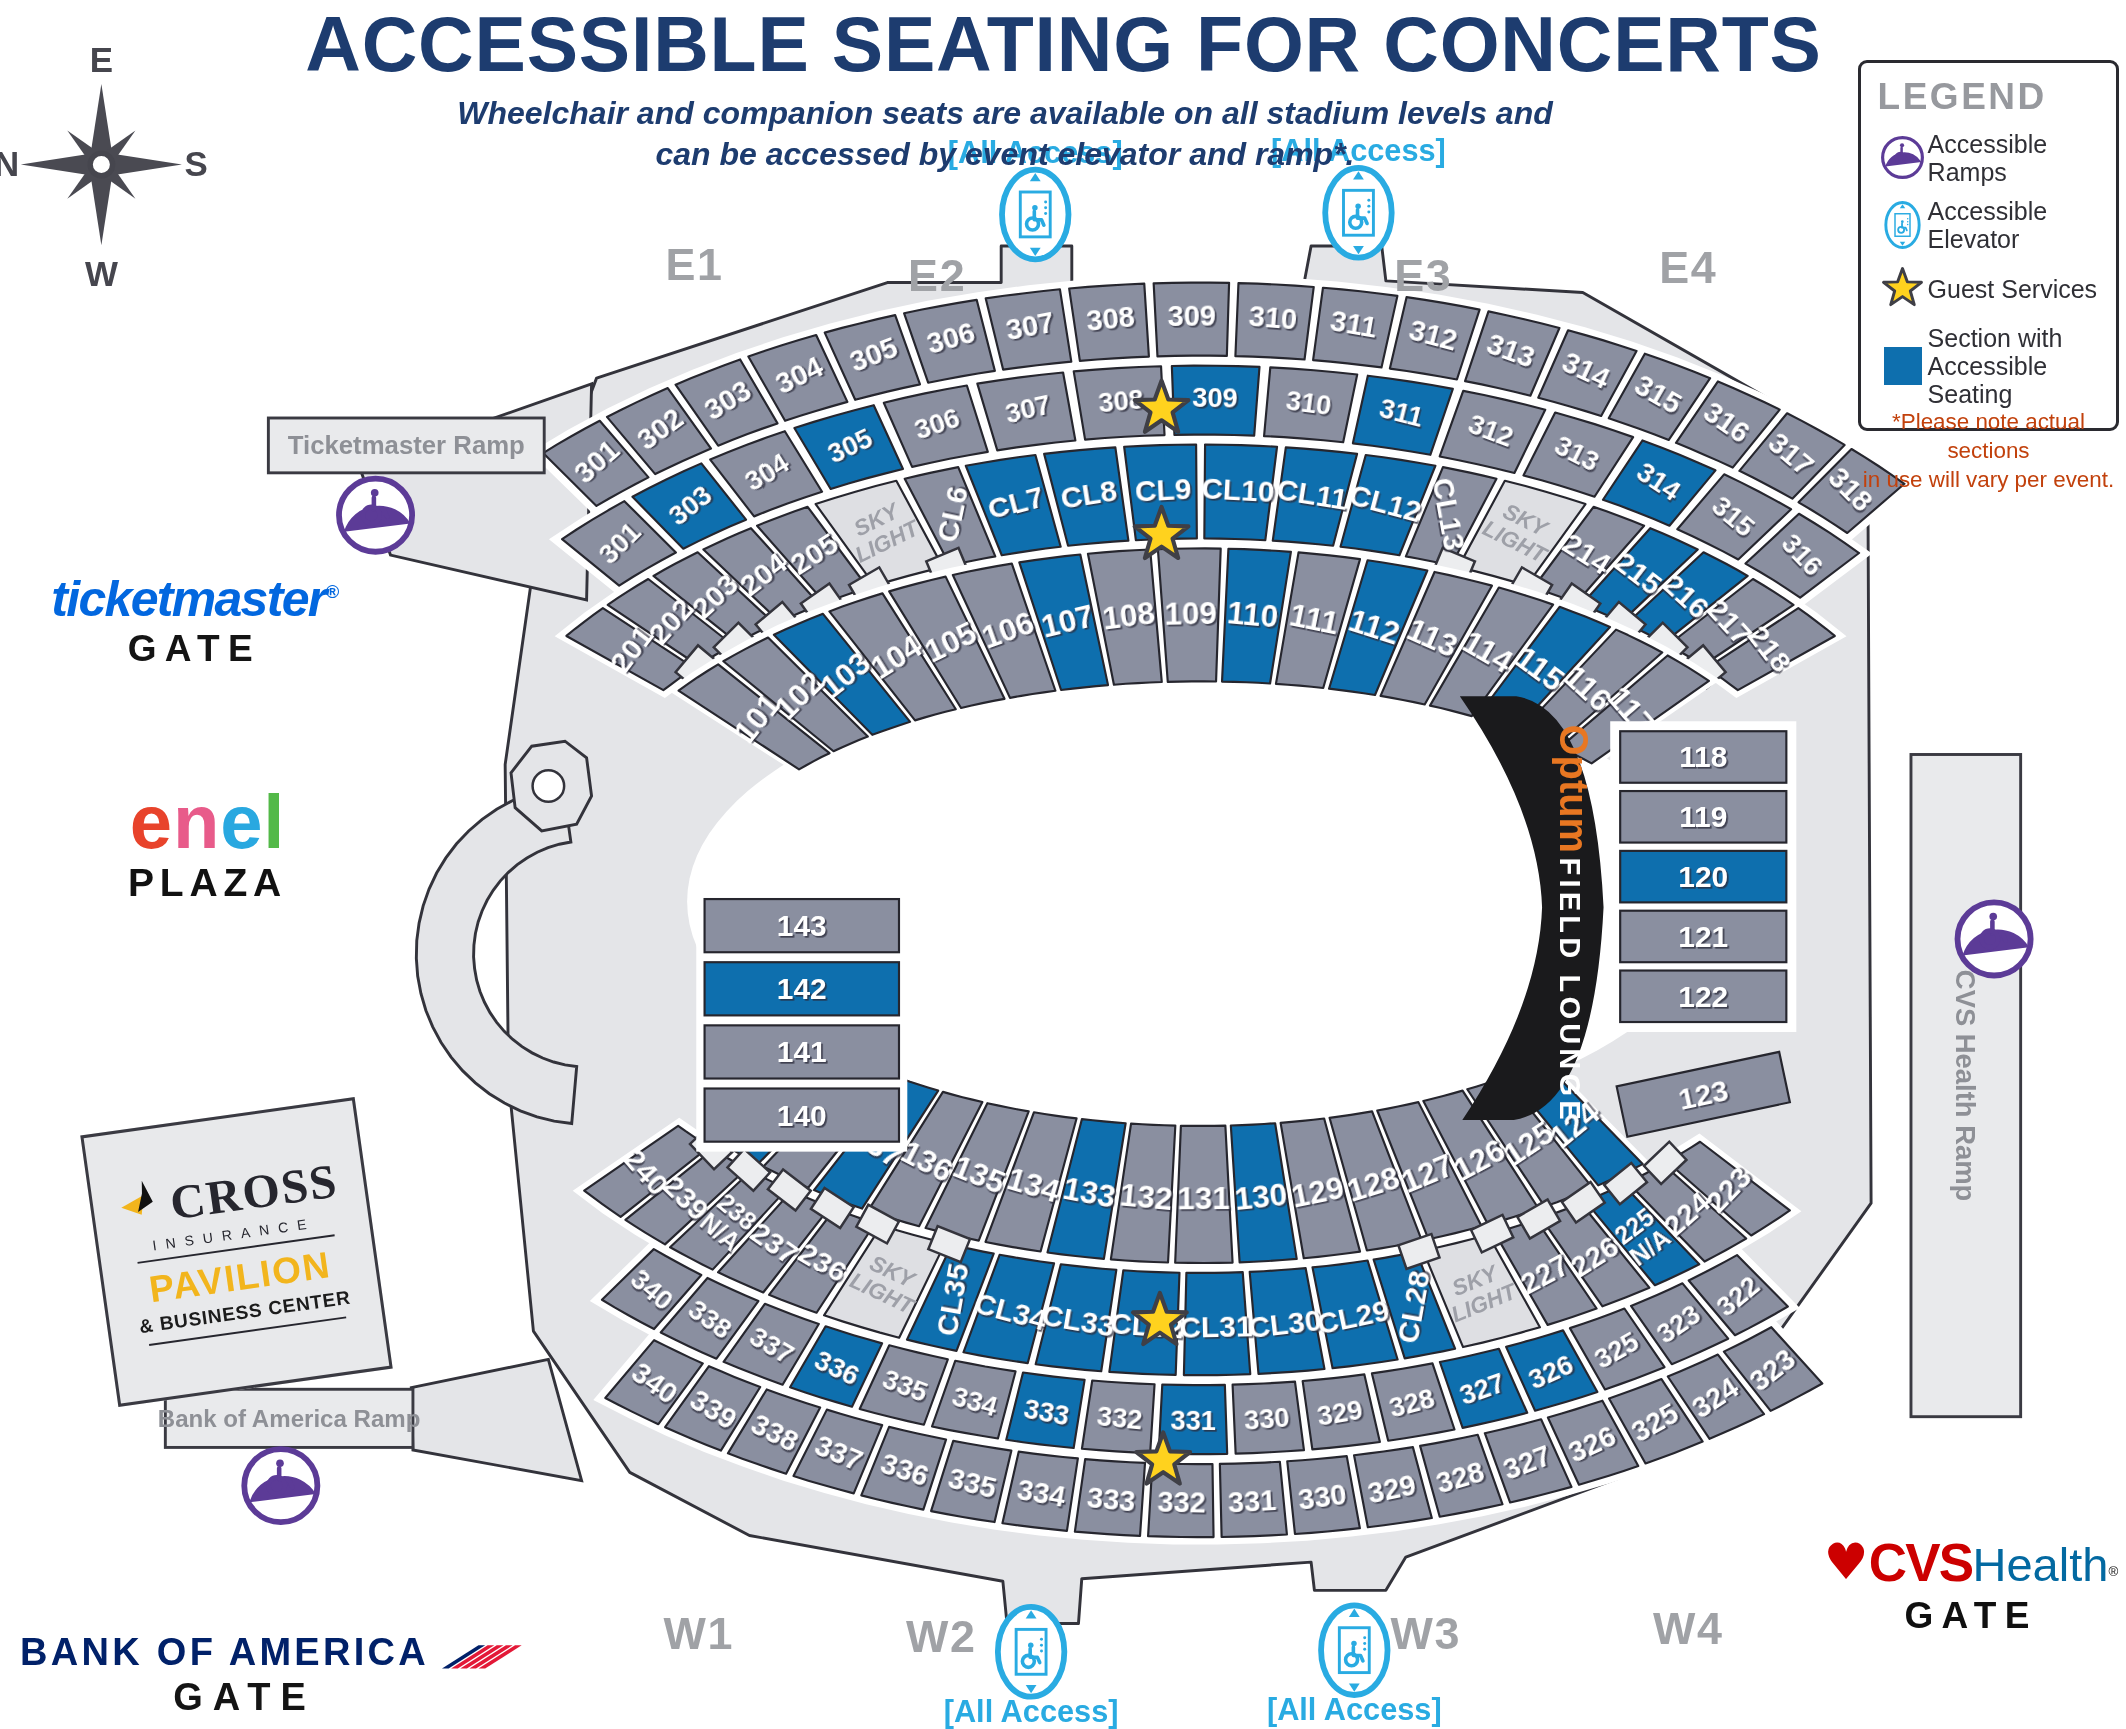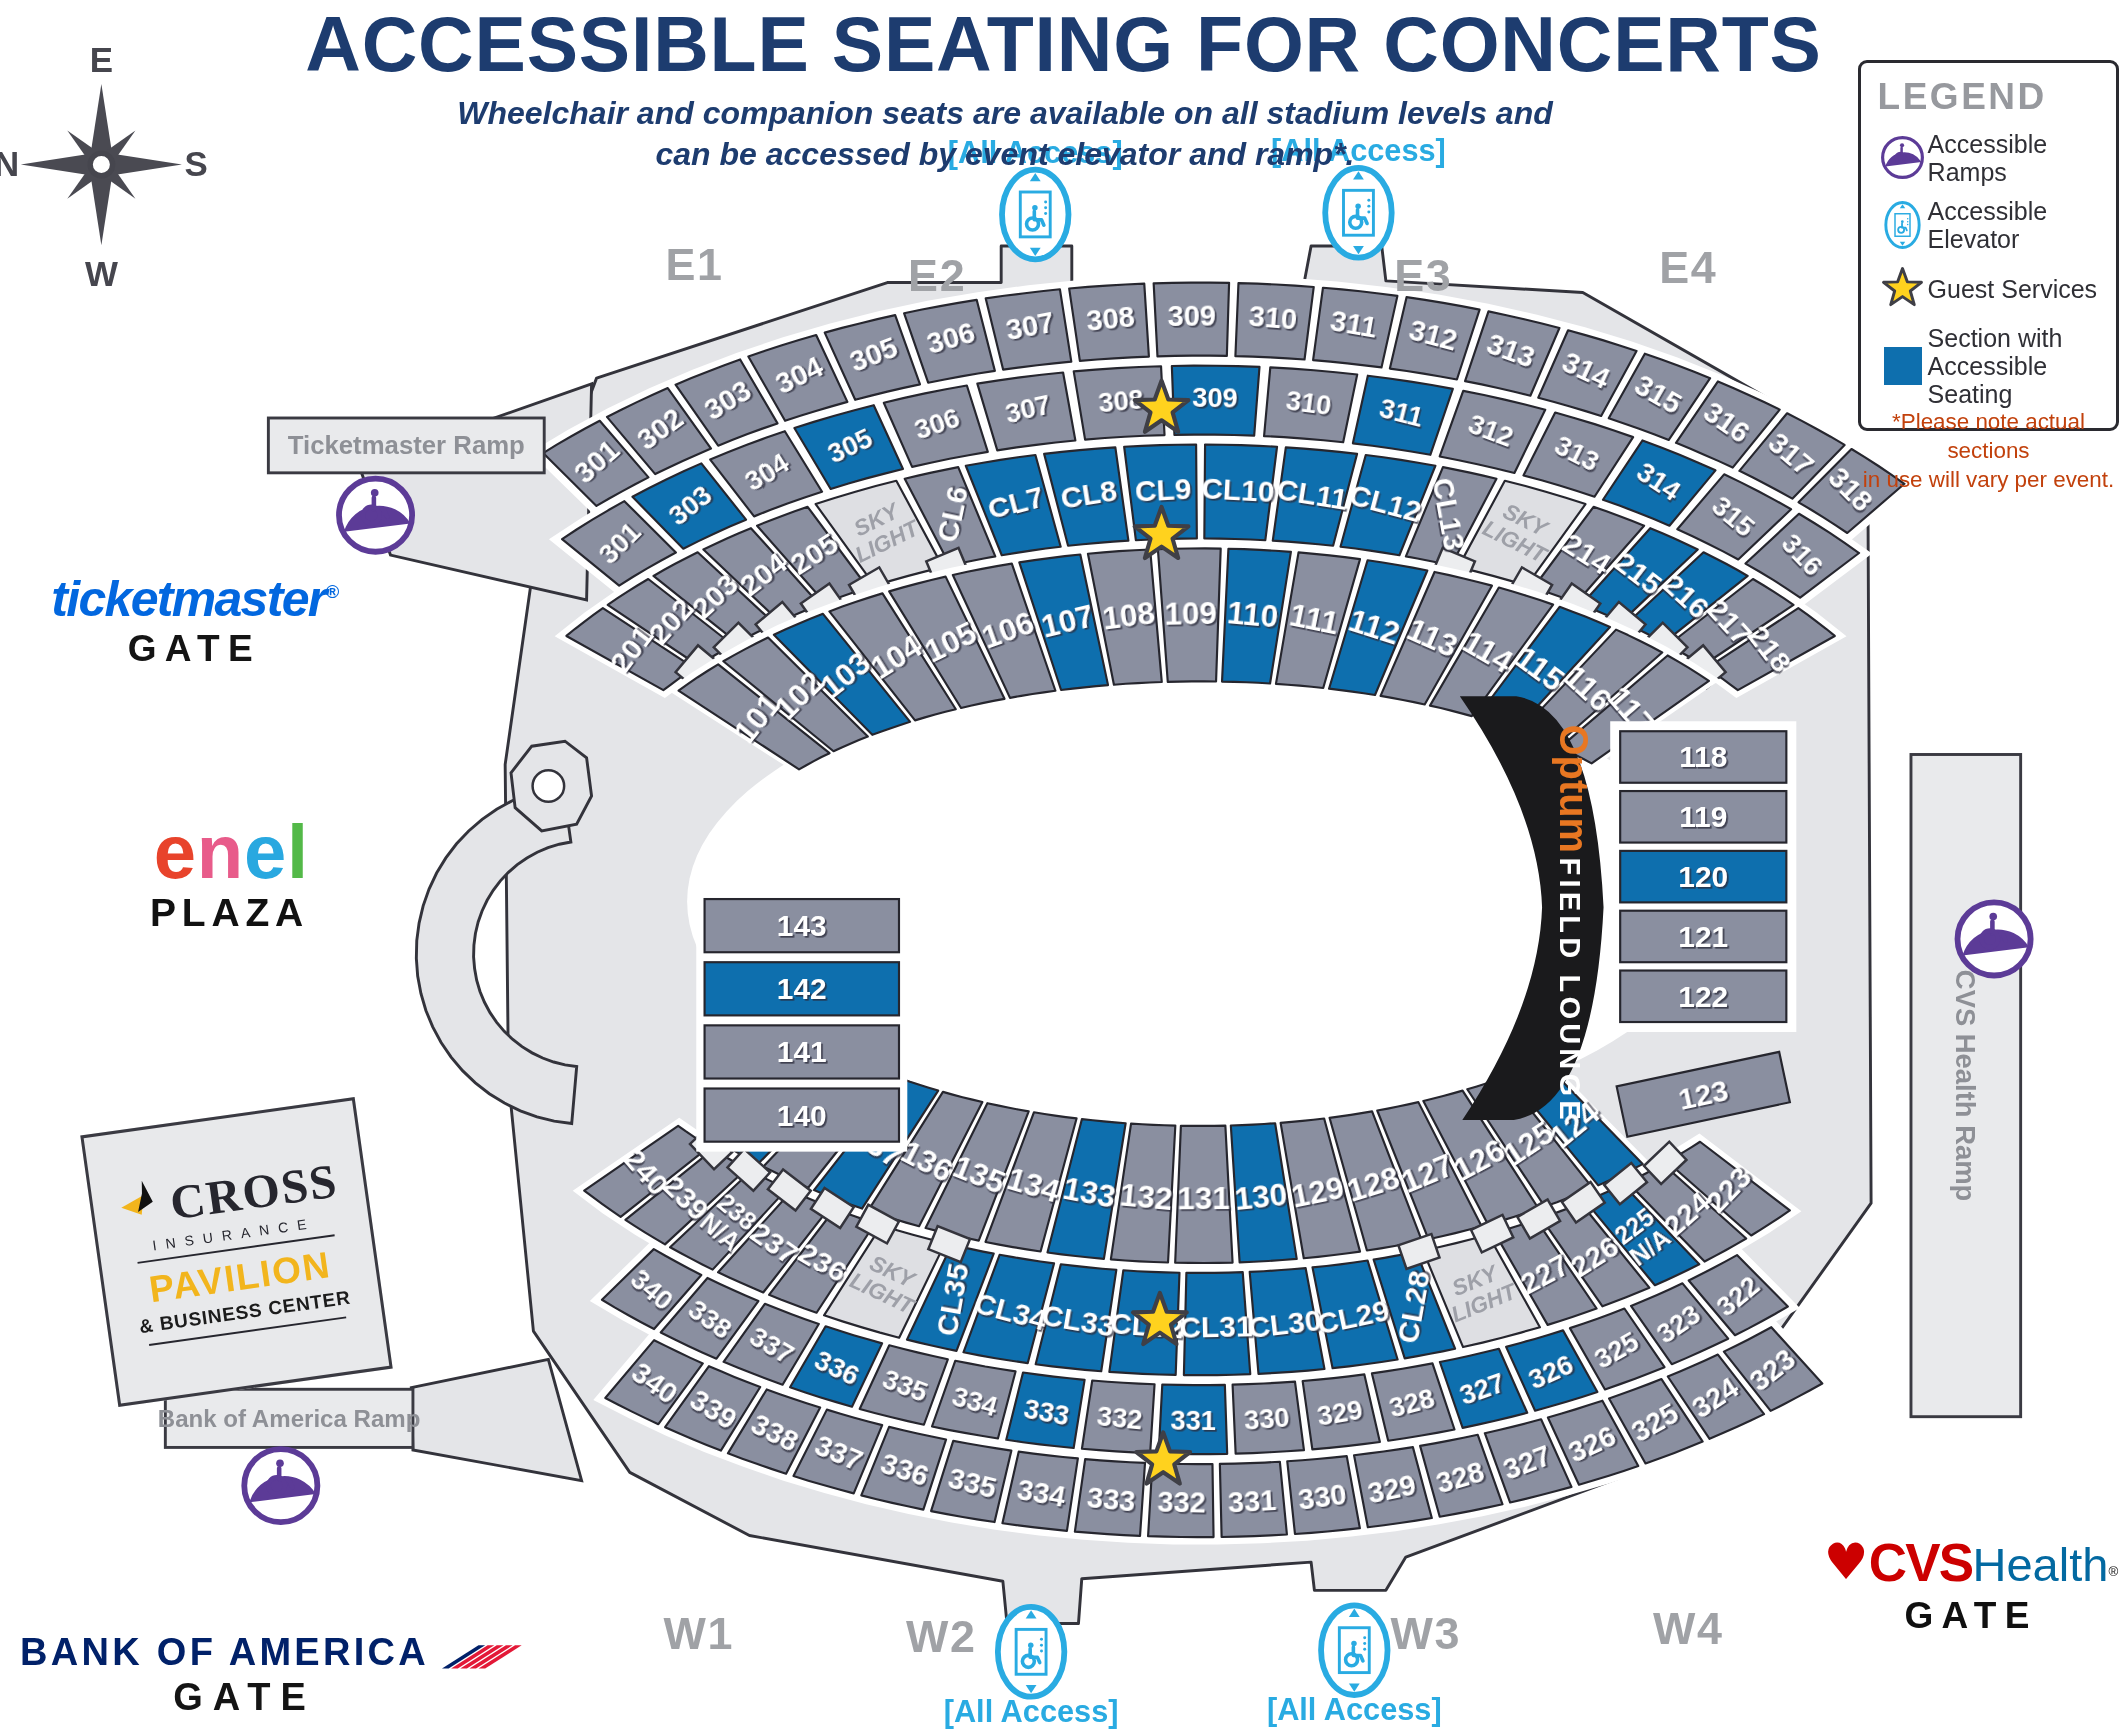--- a/index.html
+++ b/index.html
@@ -21,21 +21,21 @@
           box-sizing:border-box;padding:13.3px 10px 20px 16.6px;}
   .legend-title{font-weight:bold;font-size:37px;letter-spacing:2.5px;color:#97999E;}
   .lrow{display:flex;align-items:center;margin-top:11.6px;}
   .lico{width:50px;min-width:50px;display:flex;justify-content:center;}
   .llab{font-size:25px;color:#2F2F35;line-height:1.12;}
   .lnote{left:1858px;top:407px;width:261px;text-align:center;font-size:22.4px;color:#c2410c;line-height:1.3;}
   .tm{left:13.3px;top:570px;width:362px;text-align:center;}
   .tm-brand{font-style:italic;font-weight:bold;font-size:50px;letter-spacing:-1.7px;color:#0267DF;}
   .tm-brand sup{font-size:18.3px;}
   .tm-gate{font-weight:bold;font-size:37px;letter-spacing:8.3px;color:#141414;margin-top:0px;}
-  .enel{left:106px;top:816px;width:203px;text-align:right;}
+  .enel{left:106px;top:786px;width:203px;text-align:center;}
   .enel-brand{font-weight:bold;font-size:76px;line-height:.95;letter-spacing:0.8px;}
   .enel-plaza{font-weight:bold;font-size:39px;letter-spacing:5.8px;color:#111;margin-top:3.3px;}
   .cross{left:98px;top:1115px;width:277px;height:274px;transform:rotate(-8deg);background:#E8E9EB;
          border:3.3px solid #3A3A42;display:flex;flex-direction:column;align-items:center;
          justify-content:center;box-sizing:border-box;}
   .cross-l1{display:flex;align-items:center;font-family:"Liberation Serif",serif;font-weight:bold;
             font-size:48px;letter-spacing:1.7px;color:#26262E;}
   .cross-l2{font-size:14px;letter-spacing:9.1px;color:#26262E;margin-top:1.7px;}
   .cross-hr{width:199px;border-top:2.5px solid #26262E;margin:6.6px 0;}
   .cross-l3{font-weight:bold;font-size:37px;letter-spacing:1.7px;color:#F2B51D;}

